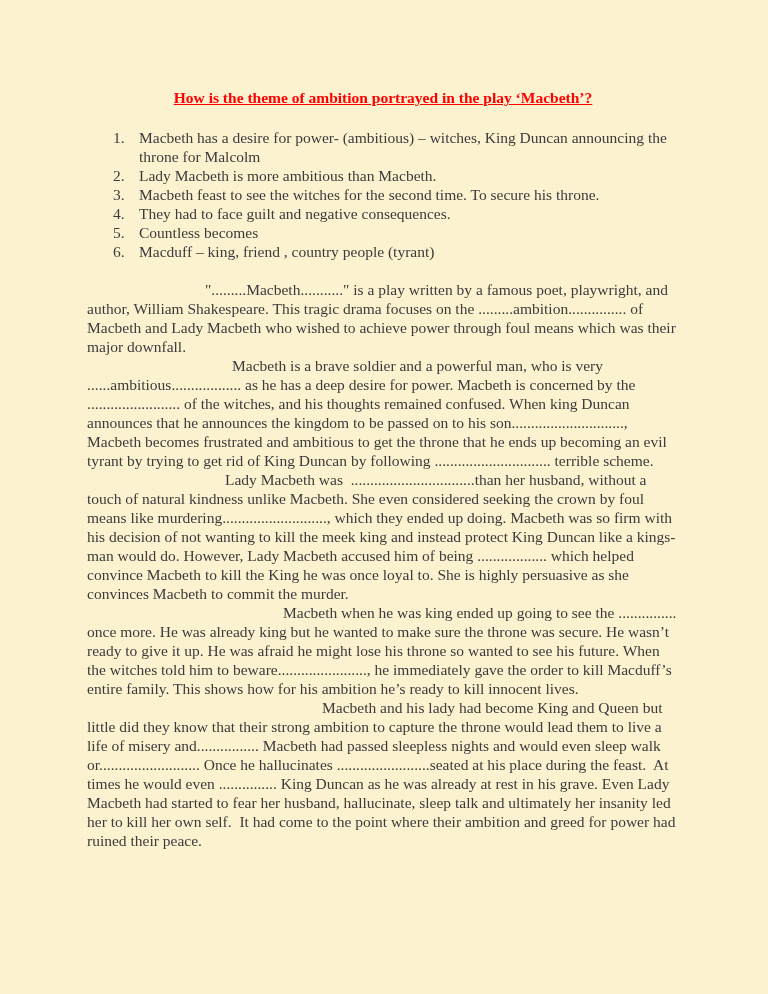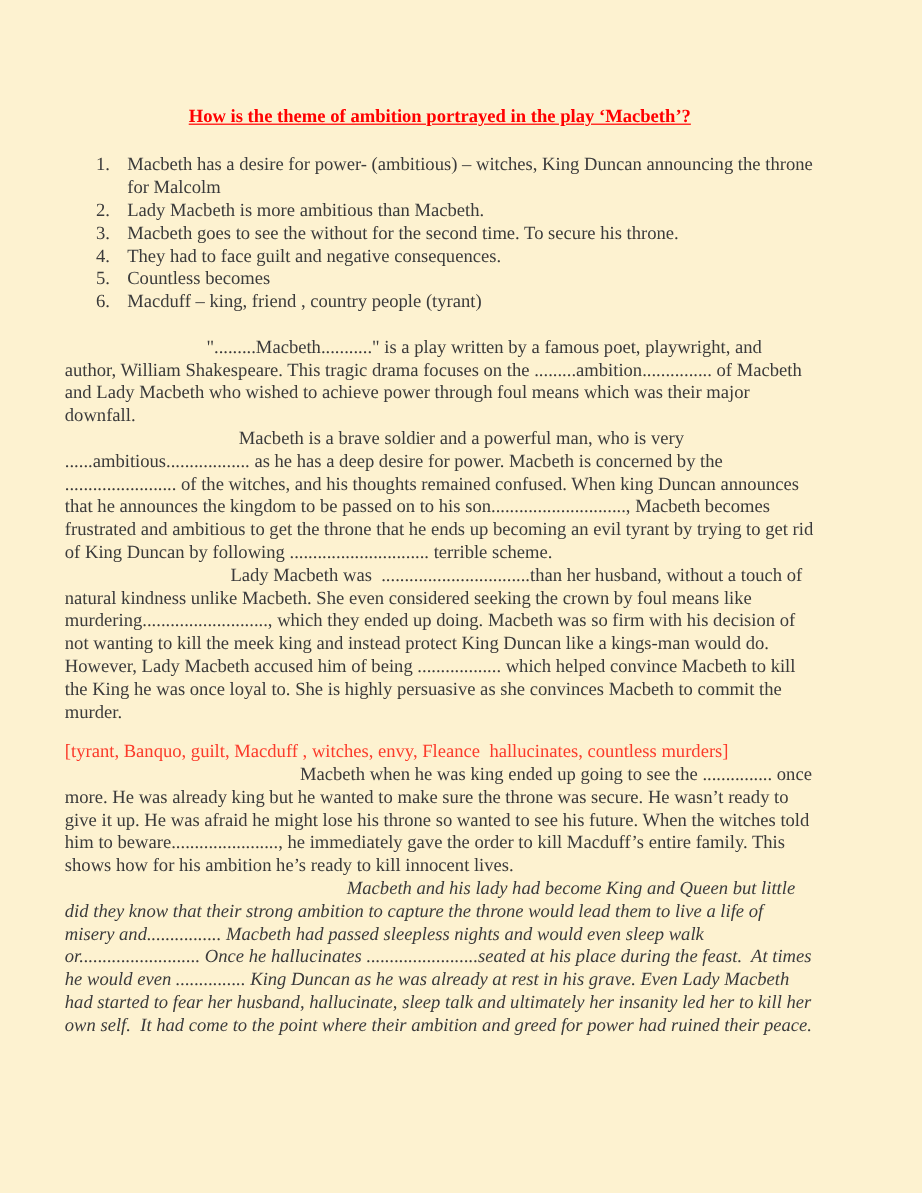--- a/index.html
+++ b/index.html
@@ -11,21 +11,21 @@
     height: 994px;
     background: #FDF2D0;
     overflow: hidden;
     font-family: "Liberation Serif", "DejaVu Serif", serif;
     color: #3B3B3B;
   }
   .page {
     box-sizing: border-box;
     width: 768px;
     height: 994px;
-    padding: 88px 89px 0 54px;
+    padding: 88px 89px 0 87px;
     border-radius: 10px;
   }
   .doc {
     font-size: 15.5px;
     line-height: 19px;
   }
   .title {
     font-size: 15.5px;
     line-height: 19px;
     font-weight: bold;
@@ -51,50 +51,49 @@
     left: 0;
   }
   p.para {
     margin: 0;
     white-space: pre-wrap;
   }
   .indent-1 { text-indent: 118px; }
   .indent-2 { text-indent: 145px; }
   .indent-3 { text-indent: 138px; }
   .indent-4 { text-indent: 196px; }
-  .indent-5 { text-indent: 235px; font-style: italic; }
+  .indent-5 { text-indent: 235px; }
   p.keywords {
     margin: 14px 0 0 0;
     color: #FB3B2B;
     white-space: pre-wrap;
   }
 </style>
 </head>
 <body>
 
 <div class="page">
   <div class="doc">
 
     <h1 class="title">How is the theme of ambition portrayed in the play ‘Macbeth’?</h1>
 
     <ol class="points">
       <li>Macbeth has a desire for power- (ambitious) – witches, King Duncan announcing the throne for Malcolm</li>
       <li>Lady Macbeth is more ambitious than Macbeth.</li>
-      <li>Macbeth goes to see the without for the second time. To secure his throne.</li>
+      <li>Macbeth feast to see the witches for the second time. To secure his throne.</li>
       <li>They had to face guilt and negative consequences.</li>
       <li>Countless becomes</li>
       <li>Macduff – king, friend , country people (tyrant)</li>
     </ol>
 
     <p class="para indent-1">".........Macbeth..........." is a play written by a famous poet, playwright, and author, William Shakespeare. This tragic drama focuses on the .........ambition............... of Macbeth and Lady Macbeth who wished to achieve power through foul means which was their major downfall.</p>
 
     <p class="para indent-2">Macbeth is a brave soldier and a powerful man, who is very ......ambitious.................. as he has a deep desire for power. Macbeth is concerned by the ........................ of the witches, and his thoughts remained confused. When king Duncan announces that he announces the kingdom to be passed on to his son............................., Macbeth becomes frustrated and ambitious to get the throne that he ends up becoming an evil tyrant by trying to get rid of King Duncan by following .............................. terrible scheme.</p>
 
     <p class="para indent-3">Lady Macbeth was  ................................than her husband, without a touch of natural kindness unlike Macbeth. She even considered seeking the crown by foul means like murdering..........................., which they ended up doing. Macbeth was so firm with his decision of not wanting to kill the meek king and instead protect King Duncan like a kings-man would do. However, Lady Macbeth accused him of being .................. which helped convince Macbeth to kill the King he was once loyal to. She is highly persuasive as she convinces Macbeth to commit the murder.</p>
 
-    <p class="keywords">[tyrant, Banquo, guilt, Macduff , witches, envy, Fleance  hallucinates, countless murders]</p>
 
     <p class="para indent-4">Macbeth when he was king ended up going to see the ............... once more. He was already king but he wanted to make sure the throne was secure. He wasn’t ready to give it up. He was afraid he might lose his throne so wanted to see his future. When the witches told him to beware......................., he immediately gave the order to kill Macduff’s entire family. This shows how for his ambition he’s ready to kill innocent lives.</p>
 
     <p class="para indent-5">Macbeth and his lady had become King and Queen but little did they know that their strong ambition to capture the throne would lead them to live a life of misery and................ Macbeth had passed sleepless nights and would even sleep walk or.......................... Once he hallucinates ........................seated at his place during the feast.  At times he would even ............... King Duncan as he was already at rest in his grave. Even Lady Macbeth had started to fear her husband, hallucinate, sleep talk and ultimately her insanity led her to kill her own self.  It had come to the point where their ambition and greed for power had ruined their peace.</p>
 
   </div>
 </div>
 
 </body></html>

